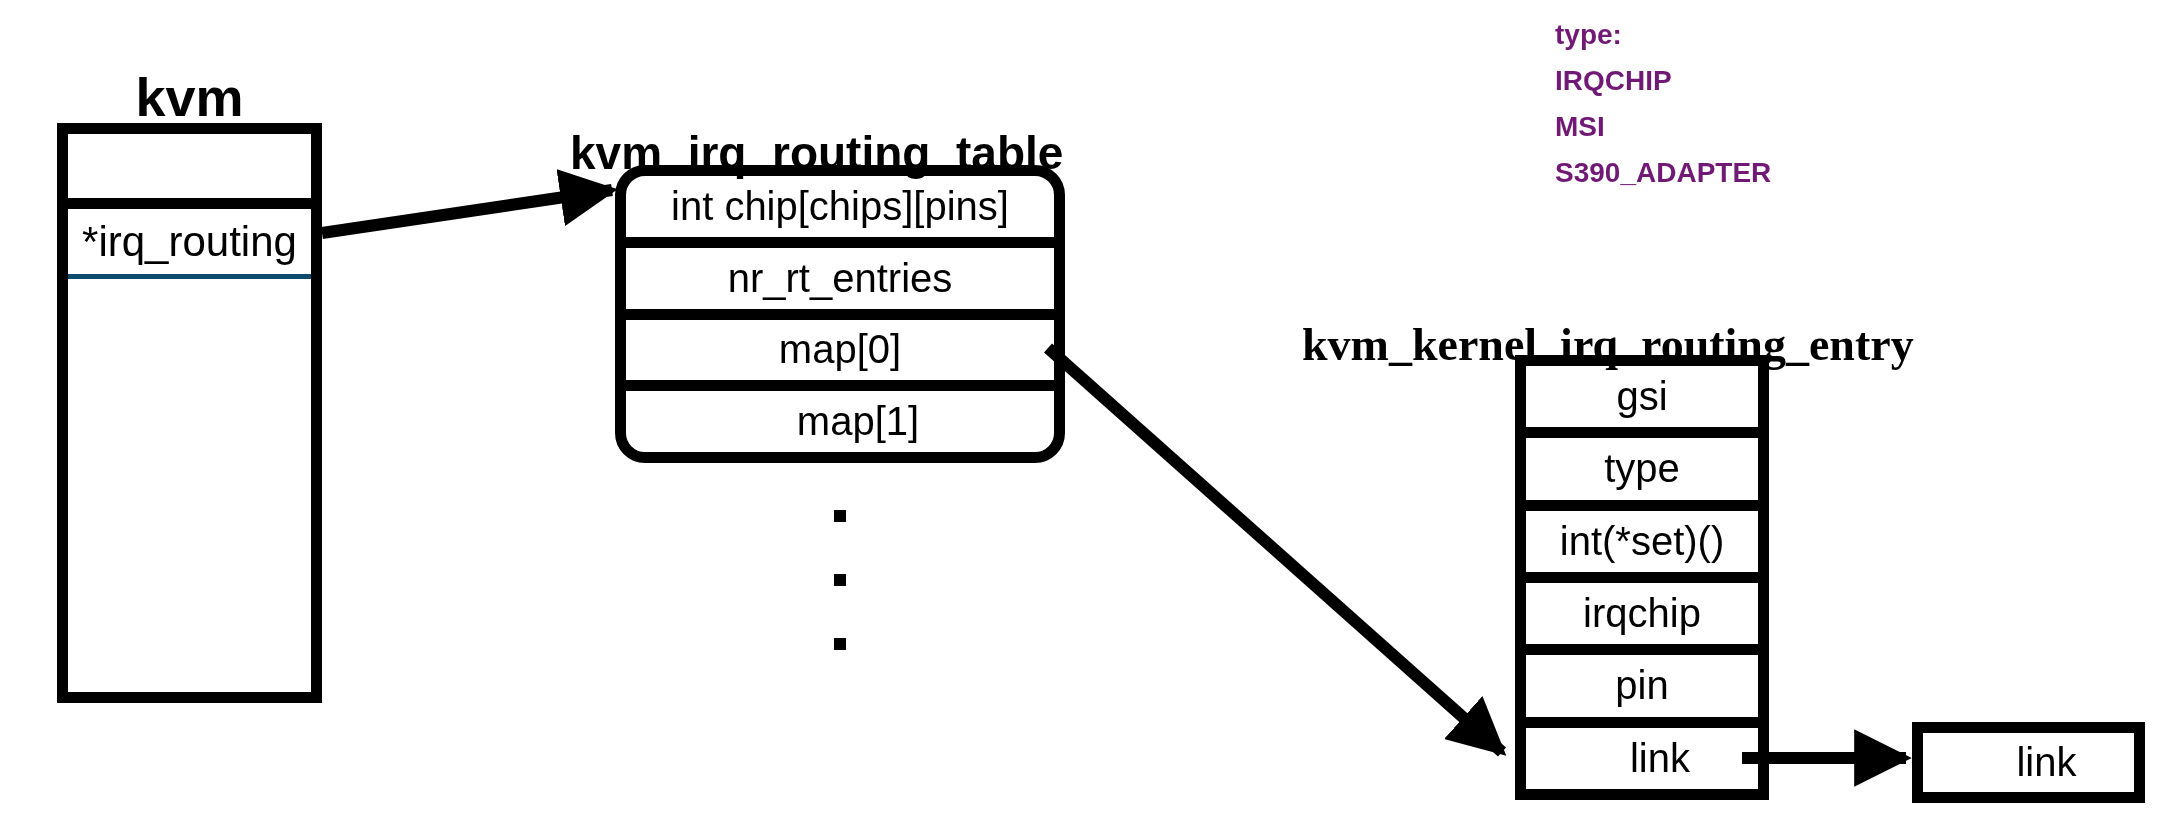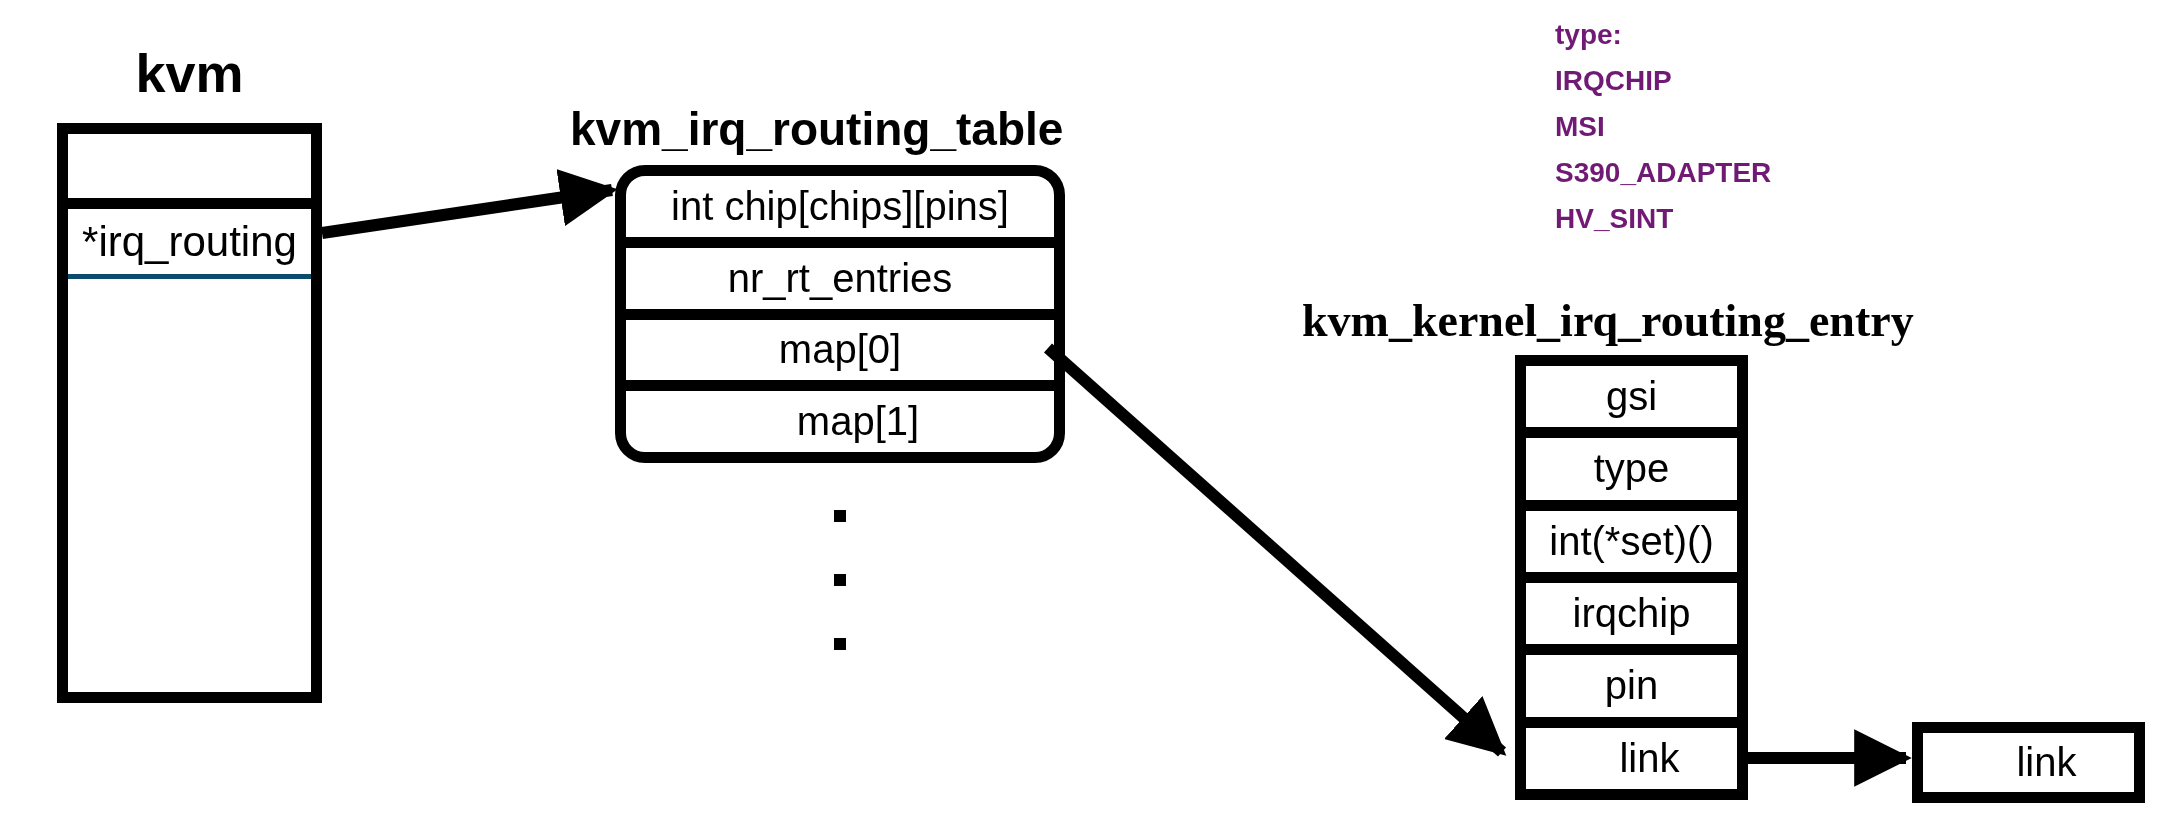--- a/index.html
+++ b/index.html
@@ -21,37 +21,38 @@
     width: 2184px; height: 836px;
     pointer-events: none;
     z-index: 5;
   }
   .struct-title {
     position: absolute;
     font-weight: bold;
     color: #000;
     white-space: nowrap;
     z-index: 2;
+    margin-top: 24px;
   }
   #kvm-title   { left: 57px;  top: 42px;  width: 265px; text-align: center; font-size: 54px; }
   #table-title { left: 570px; top: 102px; font-size: 46px; }
   #entry-title { left: 1302px; top: 294px; font-size: 46px; font-family: Liberation Serif, serif; }
 
   .box {
     position: absolute;
     box-sizing: border-box;
     border: 11px solid #000;
     background: #fff;
     display: flex;
     flex-direction: column;
     z-index: 1;
   }
   #kvm-box   { left: 57px;   top: 123px; width: 265px; height: 580px; }
   #table-box { left: 615px;  top: 165px; width: 450px; height: 298px; border-radius: 30px; }
-  #entry-box { left: 1515px; top: 355px; width: 233px; height: 445px; }
+  #entry-box { left: 1515px; top: 355px; width: 254px; height: 445px; }
   #link-box  { left: 1912px; top: 722px; width: 233px; height: 81px; }
 
   .cell {
     display: flex;
     align-items: center;
     justify-content: center;
     font-size: 40px;
     color: #000;
     white-space: nowrap;
     flex: 1;
@@ -134,21 +135,20 @@
 
   <div class="dot" id="dot-1"></div>
   <div class="dot" id="dot-2"></div>
   <div class="dot" id="dot-3"></div>
 
   <div class="red-list">
     <div>type:</div>
     <div>IRQCHIP</div>
     <div>MSI</div>
     <div>S390_ADAPTER</div>
-    <div>HV_SINT</div>
   </div>
 
   <div class="struct-title" id="entry-title">kvm_kernel_irq_routing_entry</div>
   <div class="box" id="entry-box">
     <div class="cell">gsi</div>
     <div class="cell">type</div>
     <div class="cell">int(*set)()</div>
     <div class="cell">irqchip</div>
     <div class="cell">pin</div>
     <div class="cell last">link</div>

